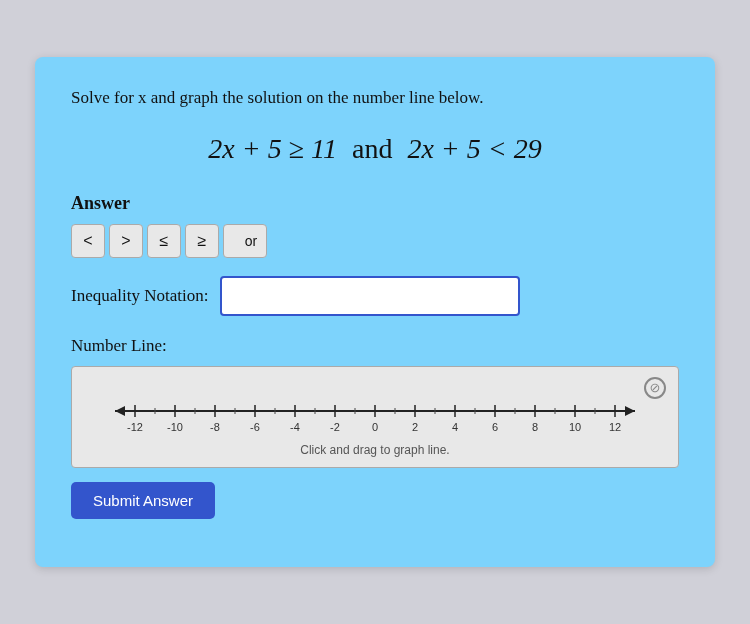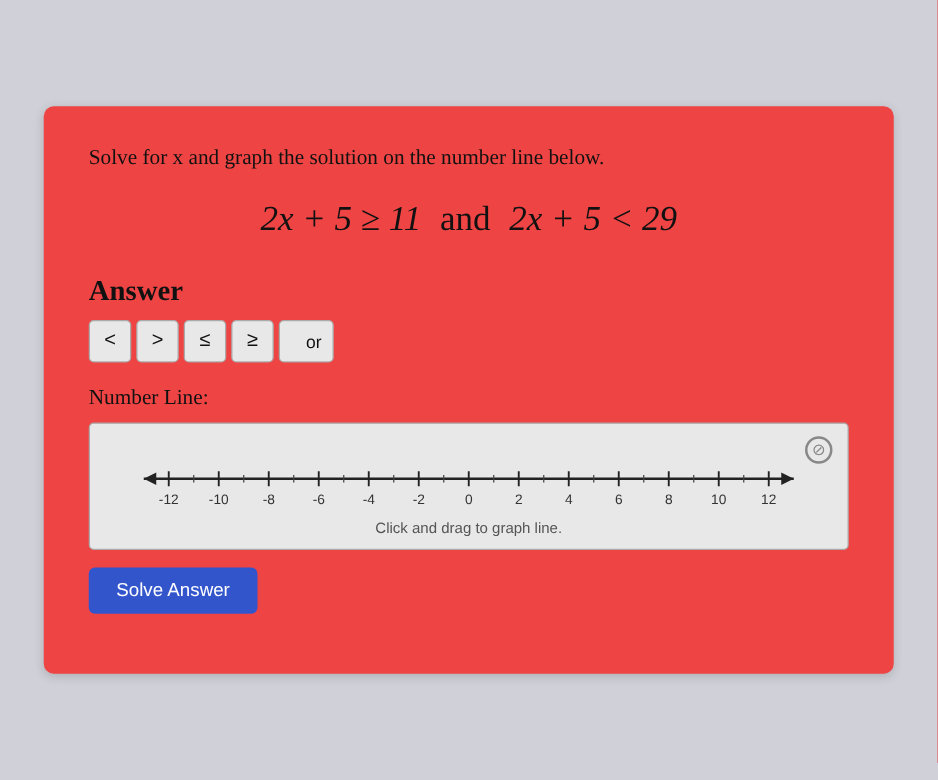--- a/index.html
+++ b/index.html
@@ -7,21 +7,21 @@
     body {
       background: #d0d0d8;
       display: flex;
       justify-content: center;
       align-items: center;
       min-height: 100vh;
       font-family: Georgia, 'Times New Roman', serif;
     }
 
     .card {
-      background: #ef4444;
+      background: #7dd3fc;
       border-radius: 8px;
       width: 680px;
       padding: 28px 36px 32px 36px;
       box-shadow: 0 2px 8px rgba(0,0,0,0.15);
     }
 
     .problem-text {
       font-size: 17px;
       color: #111;
       margin-bottom: 22px;
@@ -40,21 +40,21 @@
       font-style: normal;
       font-family: Georgia, serif;
       margin: 0 8px;
     }
 
     .answer-section {
       margin-bottom: 16px;
     }
 
     .answer-label {
-      font-size: 23px;
+      font-size: 18px;
       font-weight: bold;
       color: #111;
       margin-bottom: 10px;
     }
 
     .symbol-buttons {
       display: flex;
       gap: 4px;
       margin-bottom: 18px;
     }
@@ -187,20 +187,24 @@
     <div class="answer-label">Answer</div>
 
     <div class="symbol-buttons">
       <button class="sym-btn">&lt;</button>
       <button class="sym-btn">&gt;</button>
       <button class="sym-btn">≤</button>
       <button class="sym-btn">≥</button>
       <button class="or-btn">or</button>
     </div>
 
+    <div class="inequality-row">
+      <span class="inequality-label">Inequality Notation:</span>
+      <input class="inequality-input" type="text" style="">
+    </div>
 
     <div class="number-line-label">Number Line:</div>
 
     <div class="number-line-container">
       <div class="undo-icon">⊘</div>
 
       <div class="number-line-svg-wrap">
         <svg width="560" height="54" viewBox="0 0 560 54">
 
           <line x1="20" y1="28" x2="540" y2="28" stroke="#222" stroke-width="2"></line>
@@ -259,16 +263,16 @@
           <line x1="380" y1="25" x2="380" y2="31" stroke="#444" stroke-width="1"></line>
           <line x1="420" y1="25" x2="420" y2="31" stroke="#444" stroke-width="1"></line>
           <line x1="460" y1="25" x2="460" y2="31" stroke="#444" stroke-width="1"></line>
           <line x1="500" y1="25" x2="500" y2="31" stroke="#444" stroke-width="1"></line>
         </svg>
       </div>
 
       <div class="number-line-hint">Click and drag to graph line.</div>
     </div>
 
-    <button class="submit-btn">Solve Answer</button>
+    <button class="submit-btn">Submit Answer</button>
   </div>
 
 </div>
 
 </body></html>

